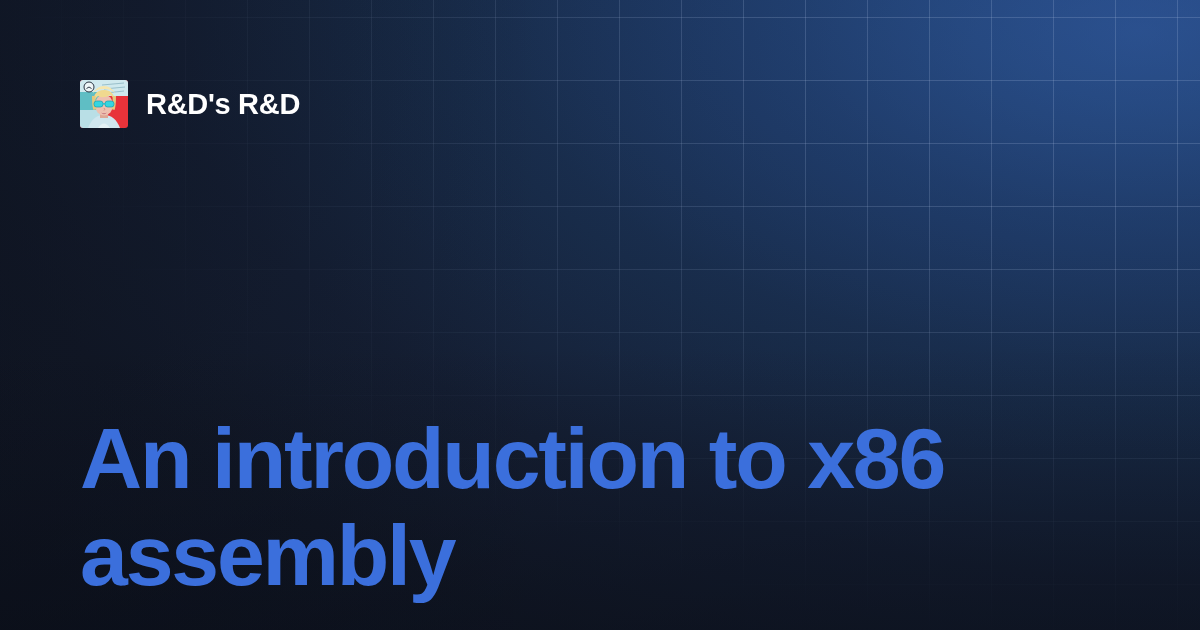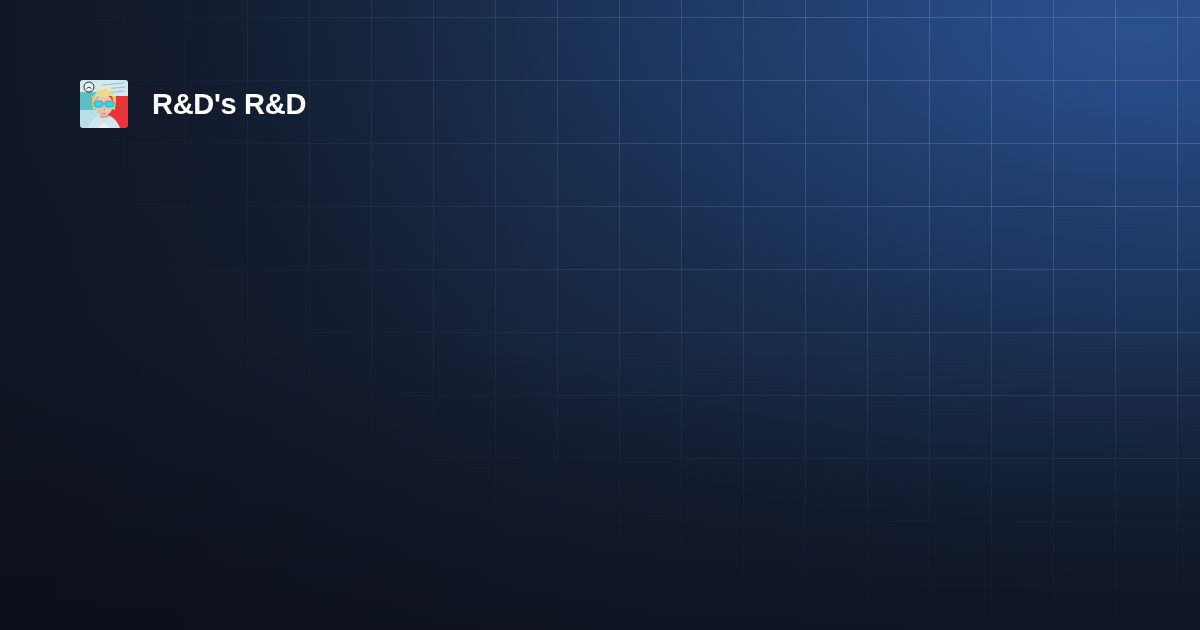--- a/index.html
+++ b/index.html
@@ -83,21 +83,21 @@
     width: 100%;
     height: 100%;
   }
 
   .site-header {
     position: absolute;
     left: 80px;
     top: 80px;
     display: flex;
     align-items: center;
-    gap: 24px;
+    gap: 18px;
   }
 
   .avatar {
     width: 48px;
     height: 48px;
     border-radius: 3px;
     overflow: hidden;
     flex: 0 0 auto;
     display: block;
   }
@@ -171,15 +171,16 @@
           <rect x="25" y="21" width="9" height="6" rx="2.6" fill="none" stroke="#1f98a6" stroke-width="0.7"></rect>
 
           <path d="M24 28 q1.5 1.5 0 2.5" stroke="#c98d7d" stroke-width="0.9" fill="none"></path>
           <path d="M21 32.5 q3 2.2 6 0 q-3 3.4 -6 0 Z" fill="#b5566a"></path>
         </svg>
       </span>
 
       <span class="site-title">R&amp;D's R&amp;D</span>
     </div>
 
+    <h1 class="post-title">An introduction to x86 assembly</h1>
 
   </div>
 </div>
 
 </body></html>

